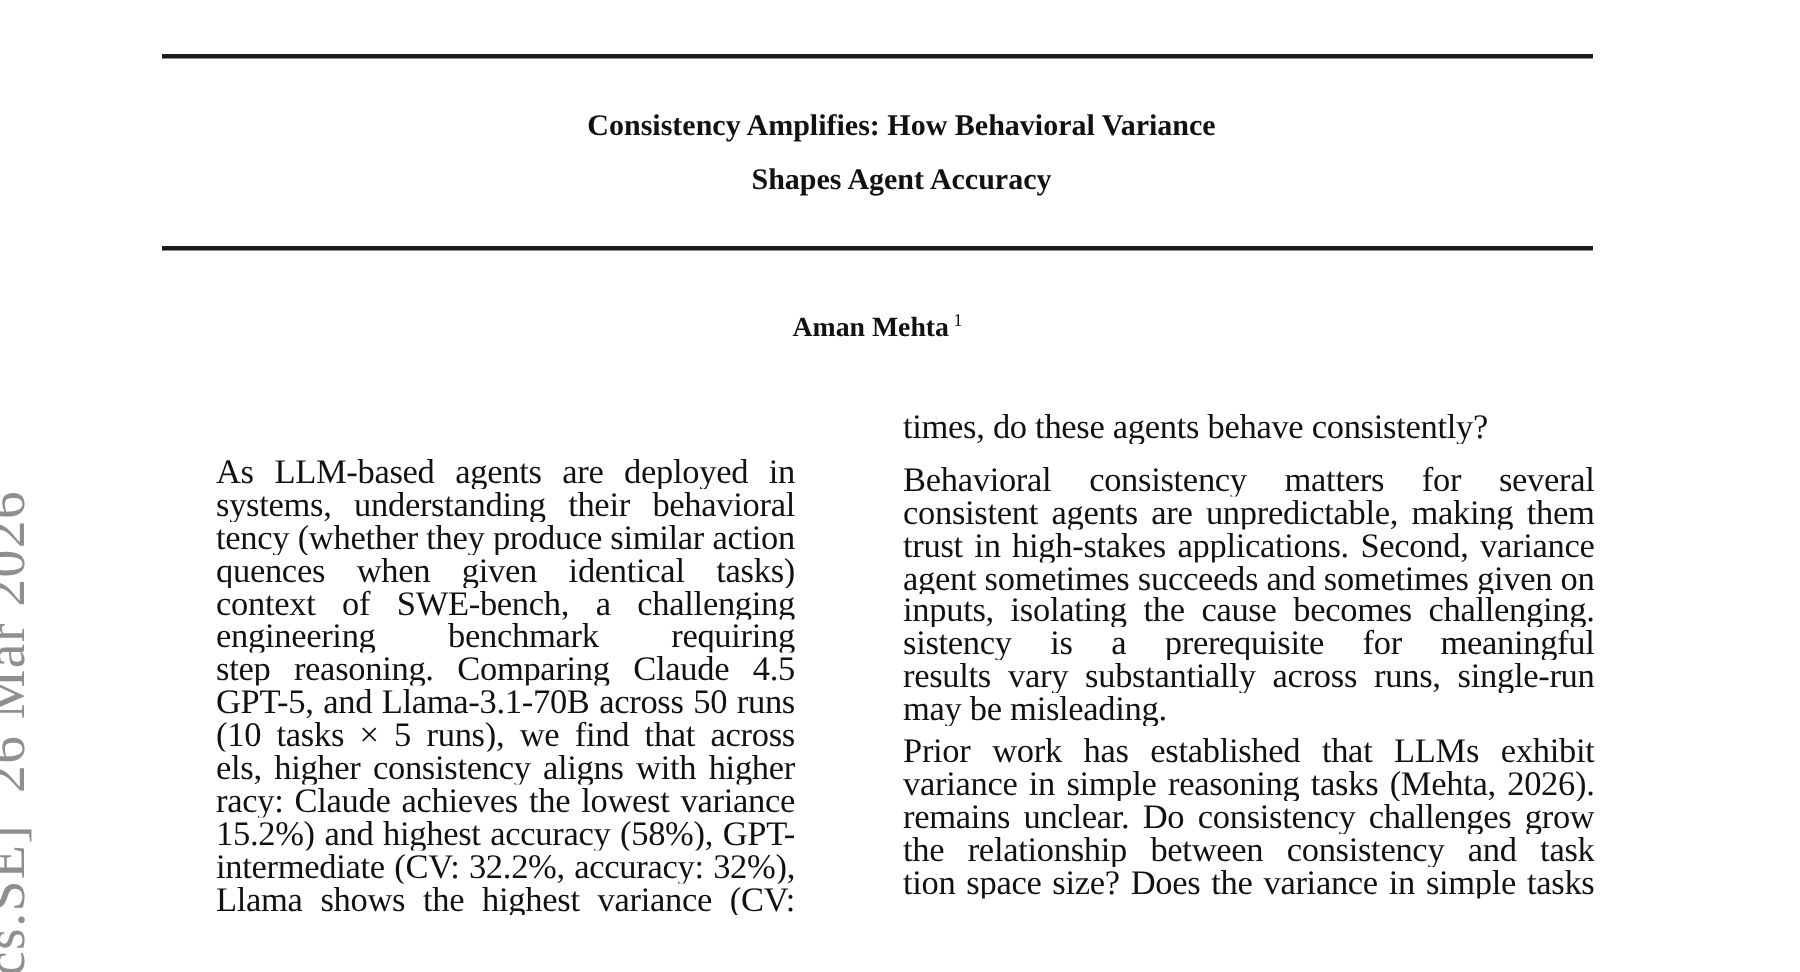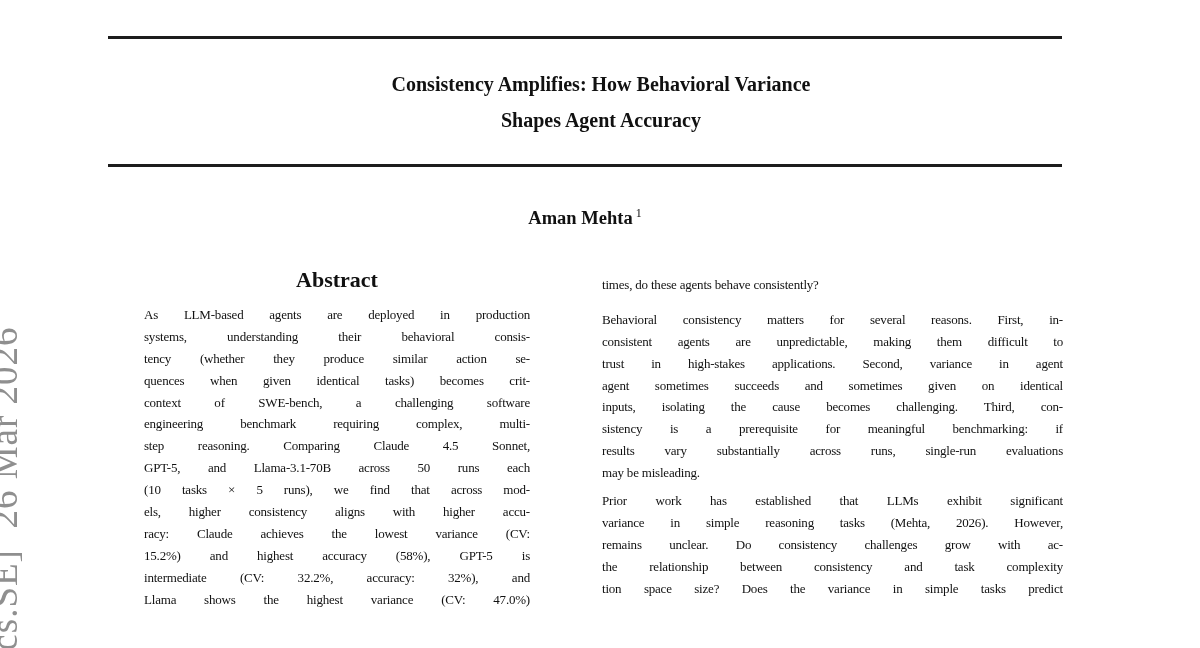--- a/index.html
+++ b/index.html
@@ -49,21 +49,21 @@
     position: absolute;
     left: 144px;
     top: 267px;
     width: 386px;
     text-align: center;
     font-weight: bold;
     font-size: 22px;
   }
   .col {
     position: absolute;
-    font-size: 13px;
+    font-size: 23px;
     line-height: 21.9px;
     letter-spacing: -0.2px;
   }
   .col-left  { left: 144px; top: 304px; width: 386px; }
   .col-right { left: 602px; top: 274px; width: 461px; }
   .para { margin: 0; }
   .line {
     height: 21.9px;
     overflow: hidden;
     text-align: justify;
@@ -95,21 +95,20 @@
     <div>Consistency Amplifies: How Behavioral Variance</div>
     <div>Shapes Agent Accuracy</div>
   </div>
 
   <div class="rule rule-bottom"></div>
 
   <div class="author-line">
     <span>Aman Mehta</span><sup>1</sup>
   </div>
 
-  <div class="abstract-heading">Abstract</div>
 
   <div class="col col-left">
       <div class="para">
         <div class="line">As LLM-based agents are deployed in production</div>
         <div class="line">systems, understanding their behavioral consis-</div>
         <div class="line">tency (whether they produce similar action se-</div>
         <div class="line">quences when given identical tasks) becomes crit-</div>
         <div class="line">context of SWE-bench, a challenging software</div>
         <div class="line">engineering benchmark requiring complex, multi-</div>
         <div class="line">step reasoning. Comparing Claude 4.5 Sonnet,</div>

